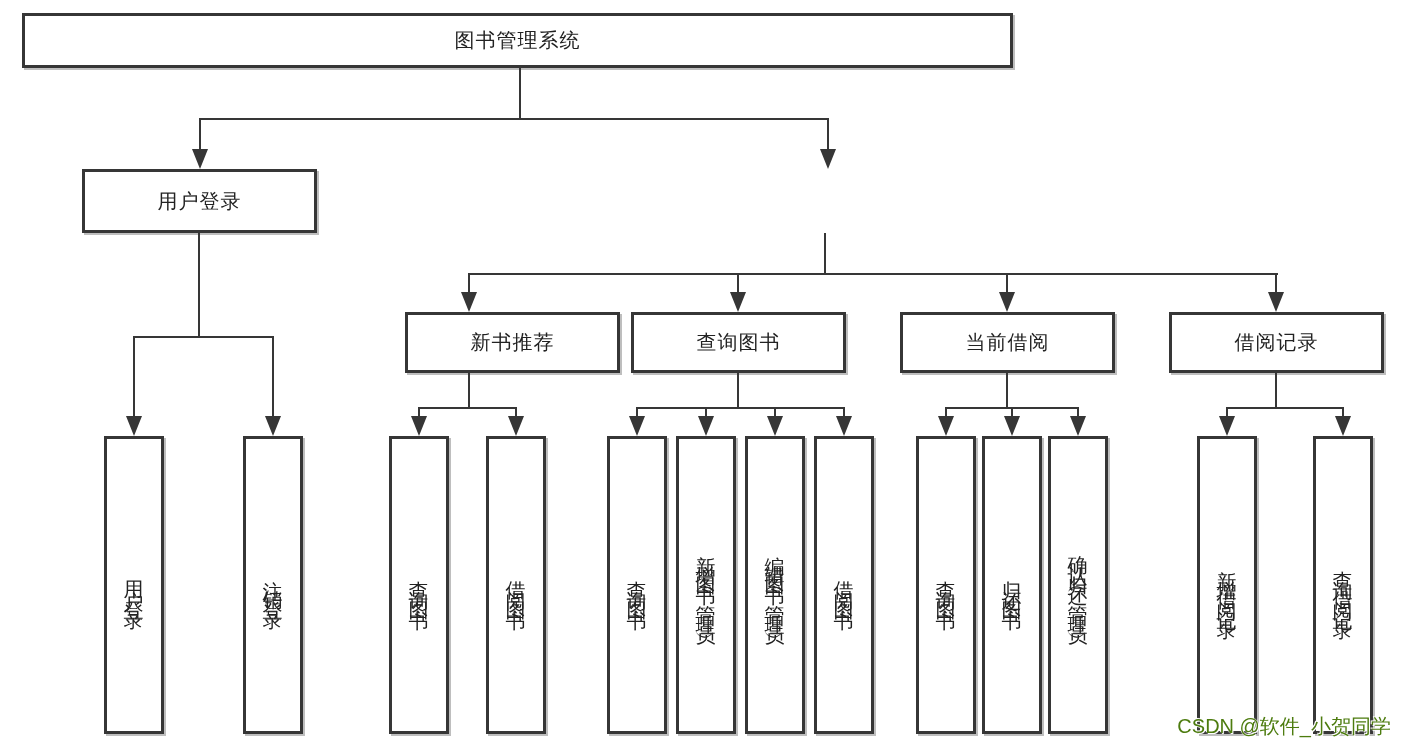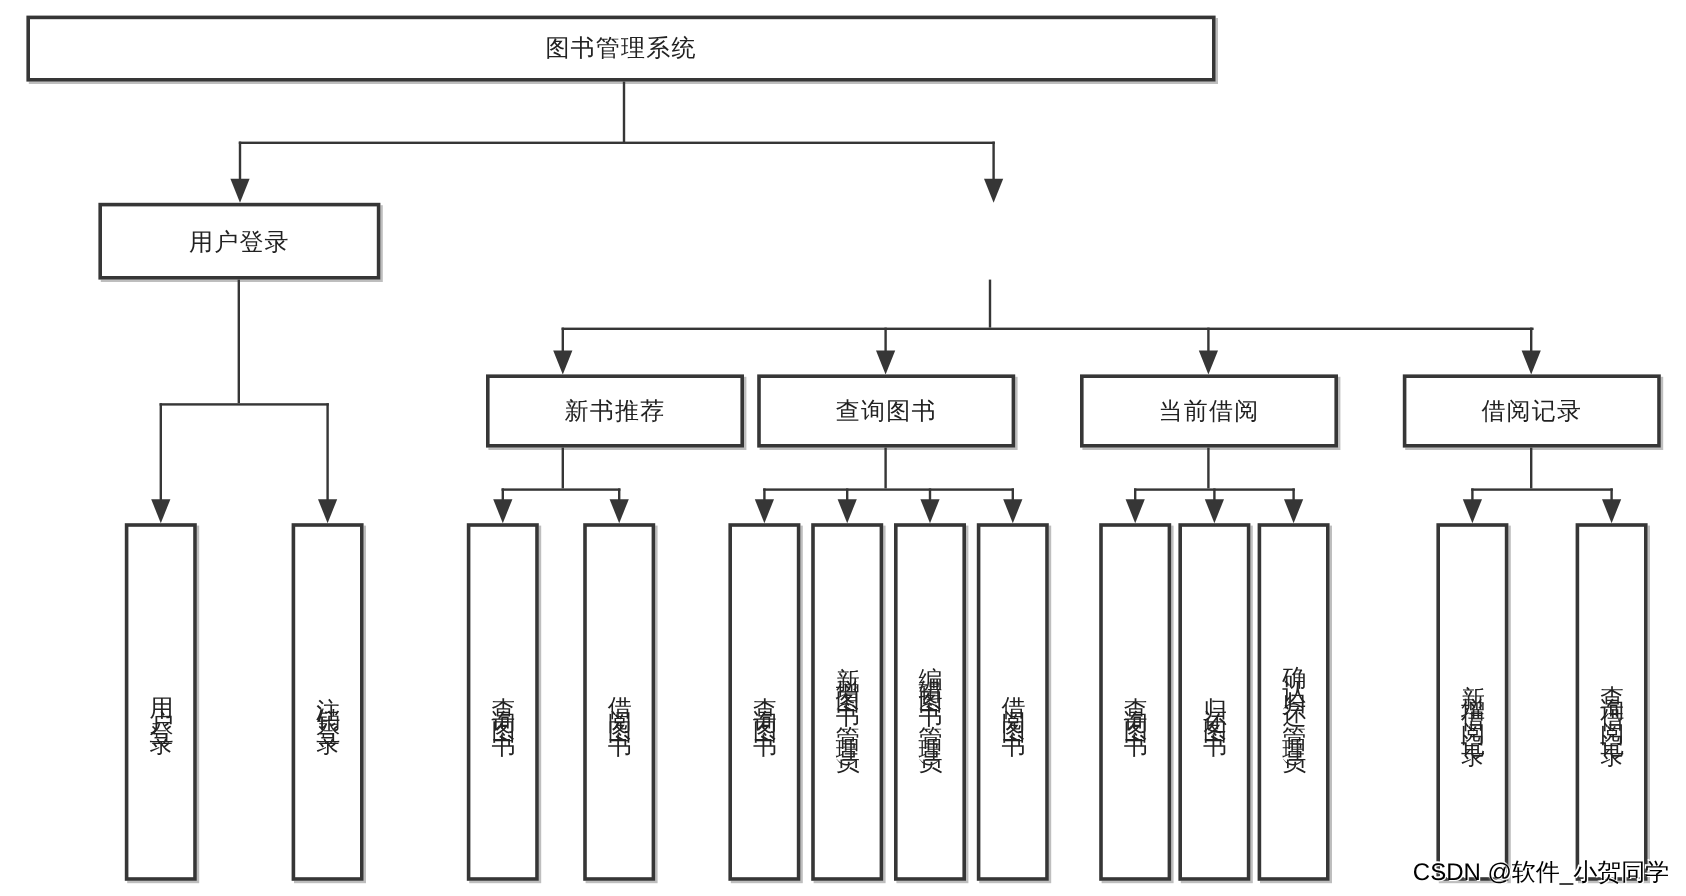--- a/index.html
+++ b/index.html
@@ -26,21 +26,21 @@
     content:""; position:absolute; left:7px; top:0; bottom:16px;
     width:2px; background:#363636;
   }
   .arrow::after {
     content:""; position:absolute; left:0; bottom:0; width:0; height:0;
     border-left:8px solid transparent; border-right:8px solid transparent;
     border-top:20px solid #363636;
   }
   .watermark {
     position:absolute; right:14px; top:713px; font-size:20px;
-    color:#000000; z-index:10; white-space:nowrap;
+    color:#4d7c0f; z-index:10; white-space:nowrap;
     text-shadow:0 0 2px #ffffff, 1px 1px 0 #ffffff, -1px -1px 0 #ffffff;
   }
 </style>
 </head>
 <body>
 
 <div class="stage">
 
   <div class="node h" style="left:22px; top:13px; width:991px; height:55px;">
     <span>图书管理系统</span>

